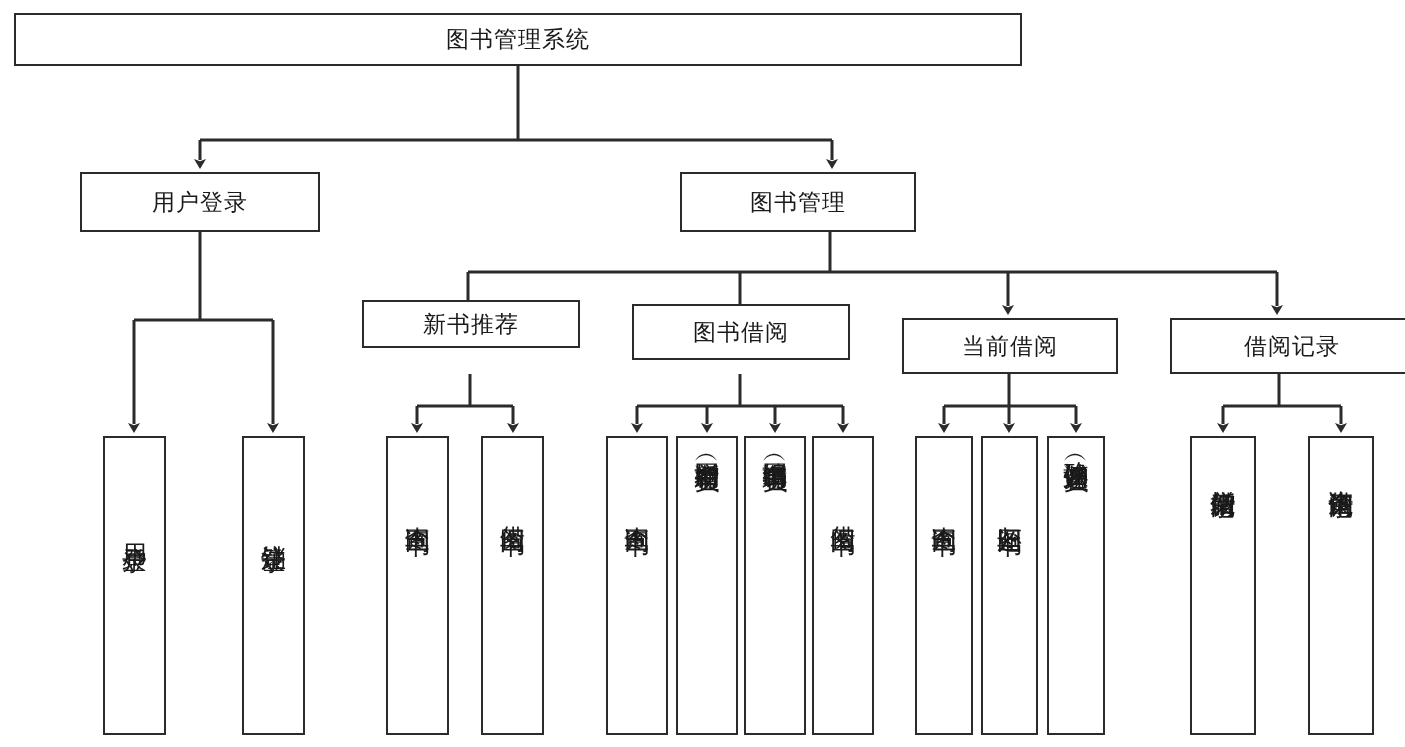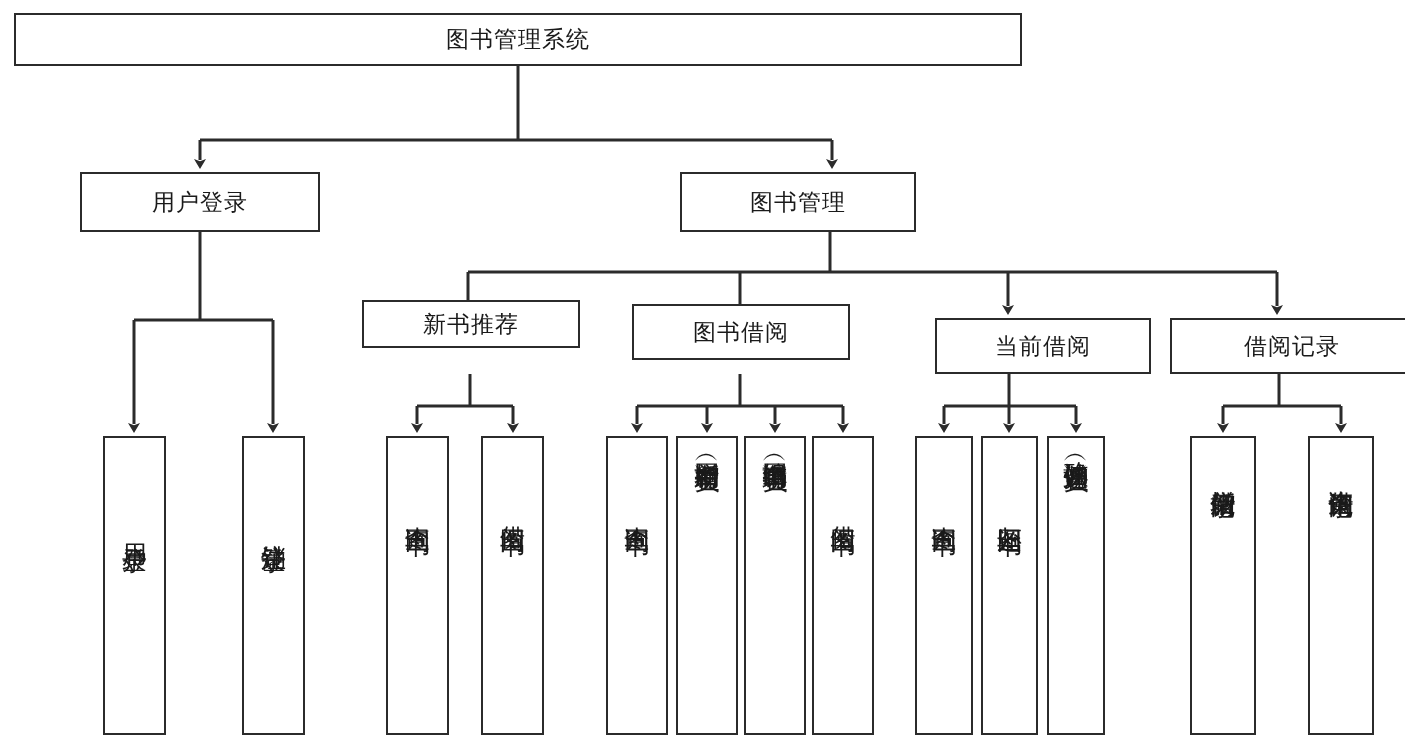--- a/index.html
+++ b/index.html
@@ -141,21 +141,21 @@
   </div>
 
   <div class="node h" style="left:362px; top:300px; width:218px; height:48px;">
     <span class="label">新书推荐</span>
   </div>
 
   <div class="node h" style="left:632px; top:304px; width:218px; height:56px;">
     <span class="label">图书借阅</span>
   </div>
 
-  <div class="node h" style="left:935px; top:318px; width:216px; height:56px;">
+  <div class="node h" style="left:902px; top:318px; width:216px; height:56px;">
     <span class="label">当前借阅</span>
   </div>
 
   <div class="node h" style="left:1170px; top:318px; width:244px; height:56px;">
     <span class="label">借阅记录</span>
   </div>
 
   <div class="node v" style="left:103px; top:436px; width:63px; height:299px; padding-top:86px;">
     <span class="label">用户登录</span>
   </div>

